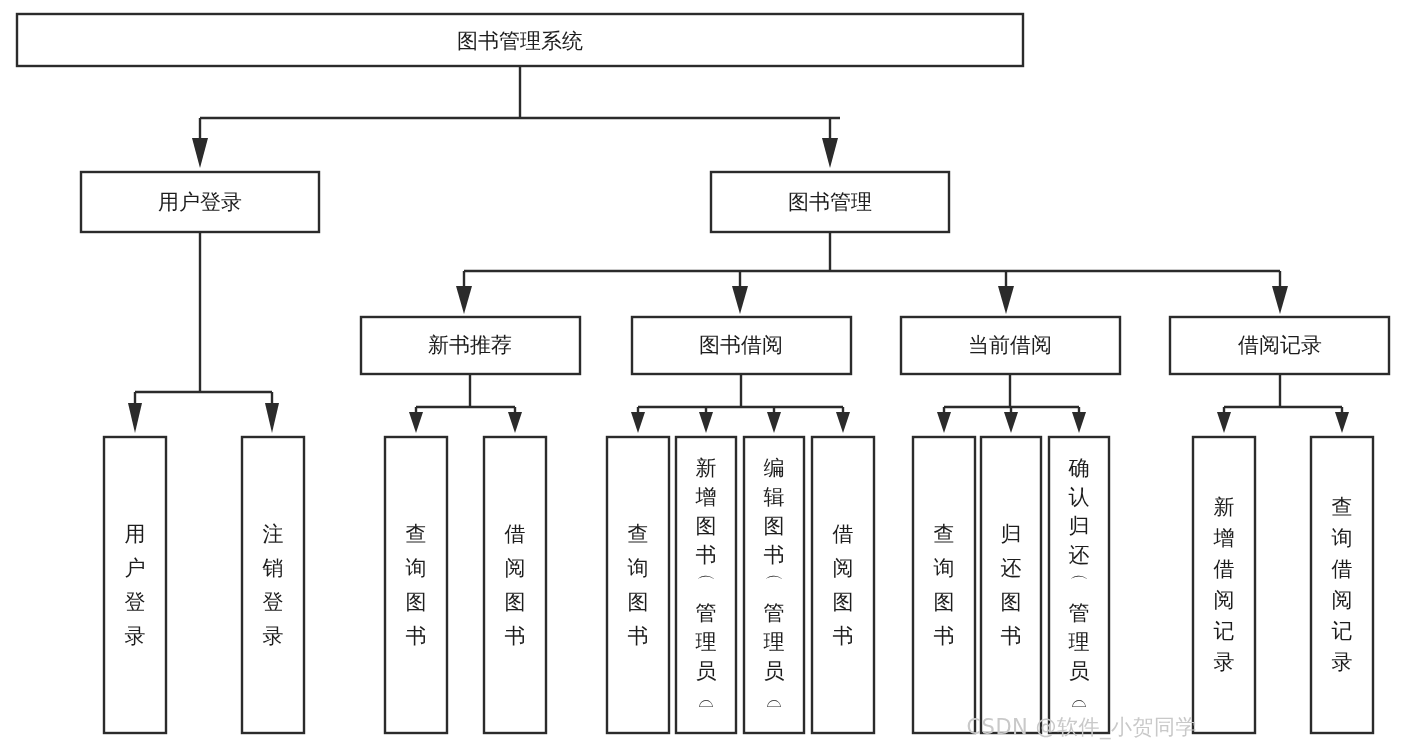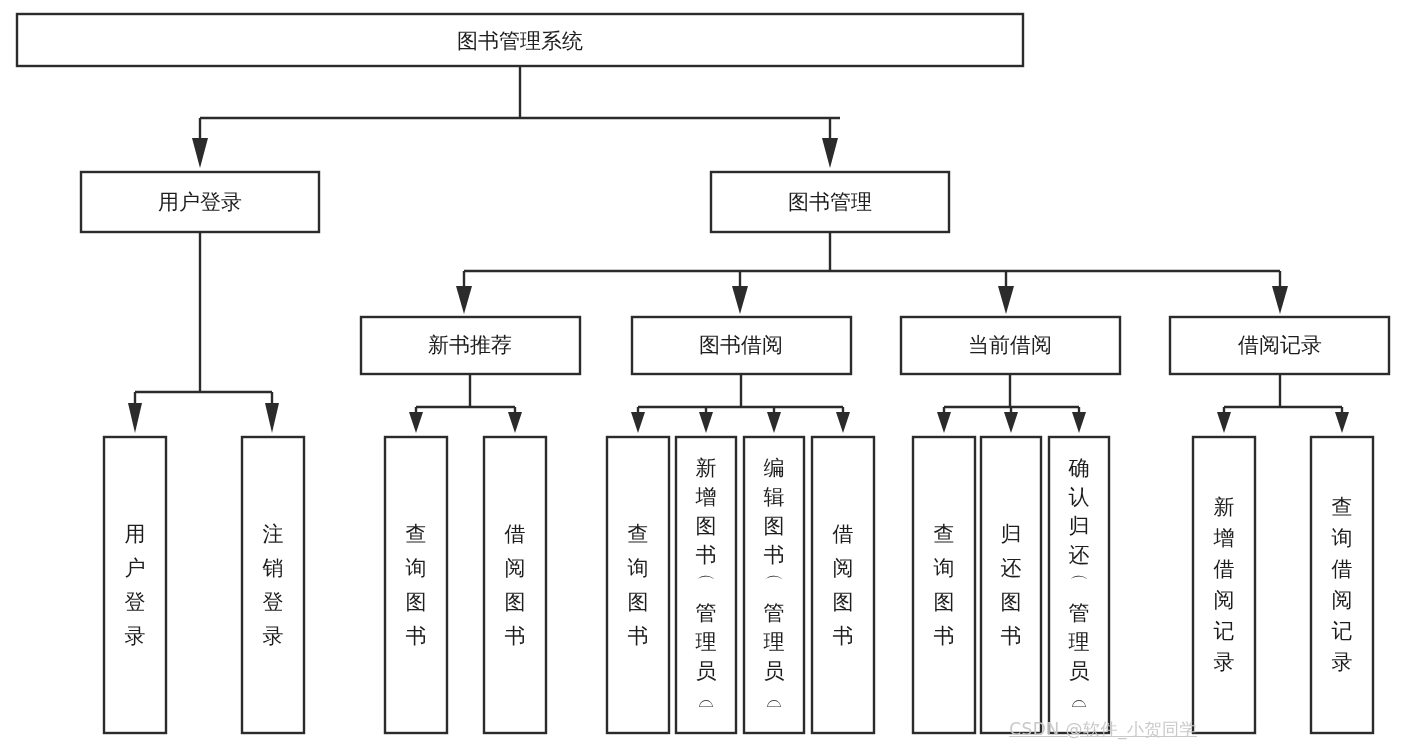--- a/index.html
+++ b/index.html
@@ -54,26 +54,25 @@
     font-size: 21px;
     fill: #1d1d1d;
     text-anchor: middle;
     white-space: pre;
   }
   .watermark-text {
     position: absolute;
     right: 8px;
     bottom: 6px;
     font-family: "DejaVu Sans", "Liberation Sans", sans-serif;
-    font-size: 17px;
+    font-size: 21px;
     color: #c9c9c9;
     letter-spacing: 0.5px;
     white-space: nowrap;
     user-select: none;
-    text-decoration: underline;
   }
 </style>
 </head>
 <body>
 
 <div id="diagram-root">
   <svg id="flow-svg" viewBox="0 0 1405 747">
 
     <g>
 

